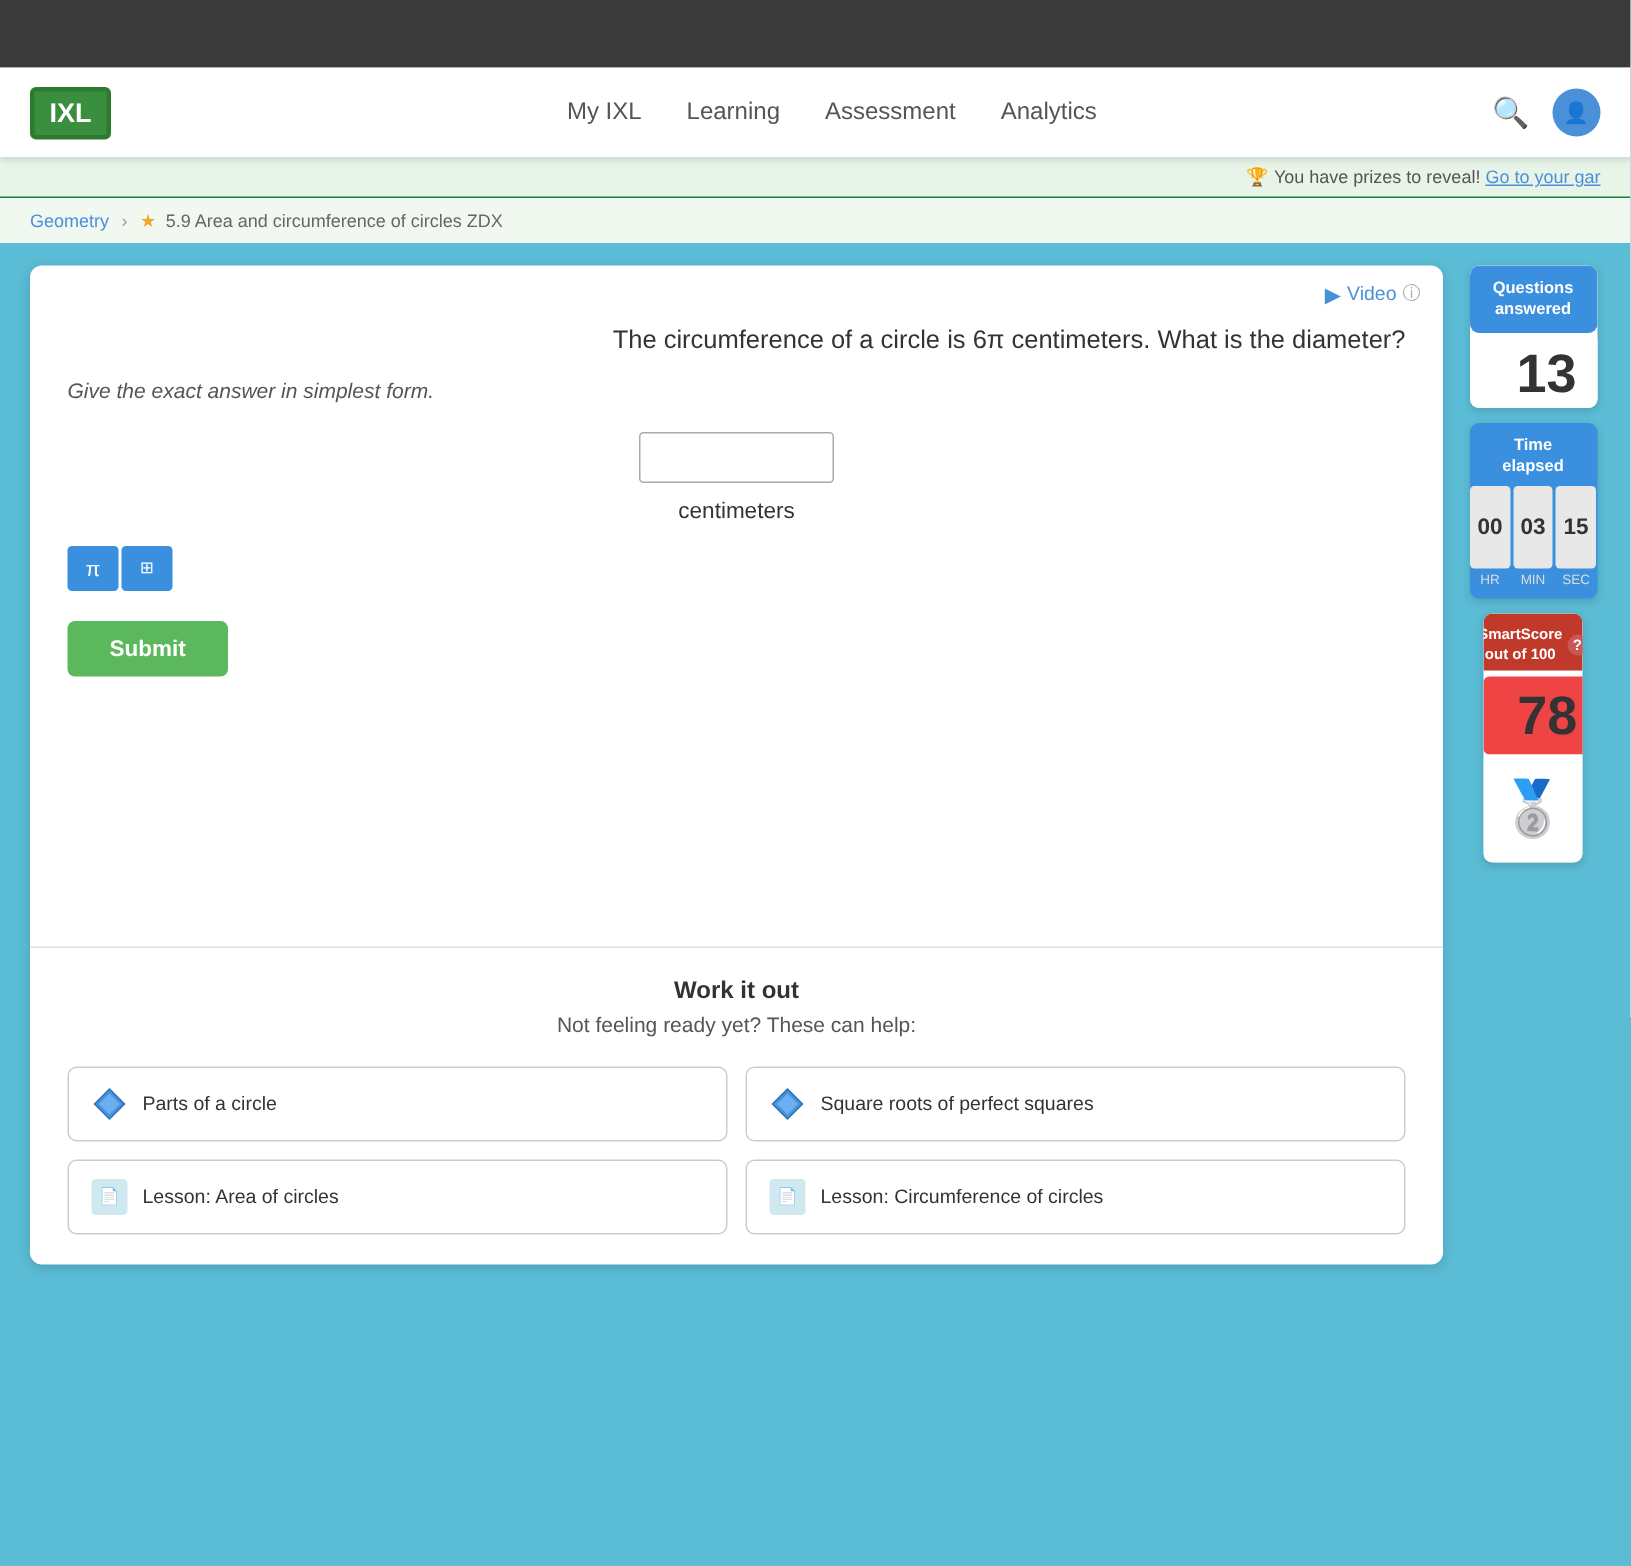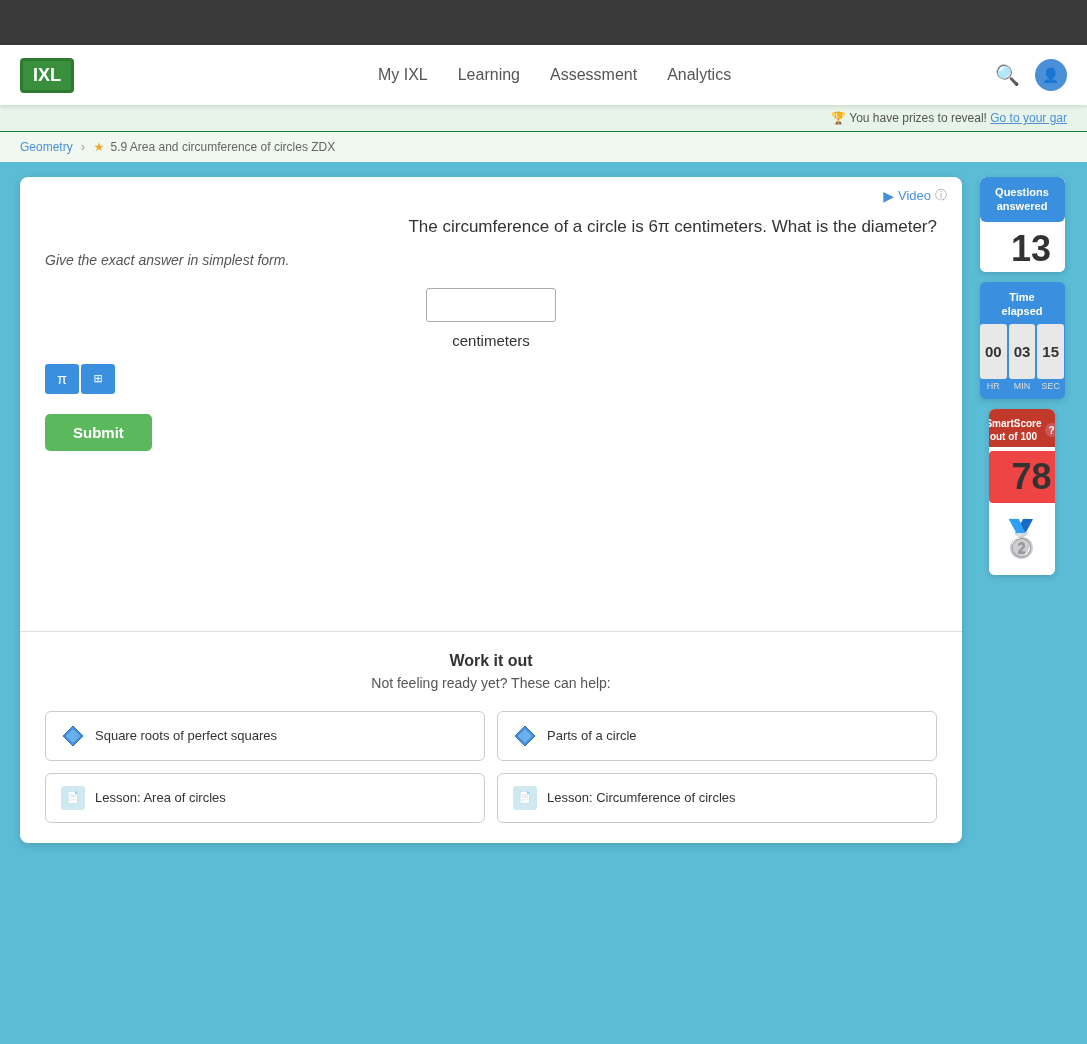--- a/index.html
+++ b/index.html
@@ -394,29 +394,29 @@
     <div class="work-it-out">
       <div class="work-it-out-title">Work it out</div>
       <div class="work-it-out-subtitle">Not feeling ready yet? These can help:</div>
       <div class="help-cards">
 
         <div class="help-card">
           <svg class="diamond-icon" viewBox="0 0 24 24">
             <polygon points="12,2 22,12 12,22 2,12" fill="#4a90d9" stroke="#2d70b9" stroke-width="1"></polygon>
             <polygon points="12,5 19,12 12,19 5,12" fill="#6ab0f0"></polygon>
           </svg>
-          <span>Square roots of perfect squares</span>
+          <span>Parts of a circle</span>
         </div>
 
         <div class="help-card">
           <svg class="diamond-icon" viewBox="0 0 24 24">
             <polygon points="12,2 22,12 12,22 2,12" fill="#4a90d9" stroke="#2d70b9" stroke-width="1"></polygon>
             <polygon points="12,5 19,12 12,19 5,12" fill="#6ab0f0"></polygon>
           </svg>
-          <span>Parts of a circle</span>
+          <span>Square roots of perfect squares</span>
         </div>
 
         <div class="help-card">
           <div class="lesson-icon">📄</div>
           <span>Lesson: Area of circles</span>
         </div>
 
         <div class="help-card">
           <div class="lesson-icon">📄</div>
           <span>Lesson: Circumference of circles</span>

